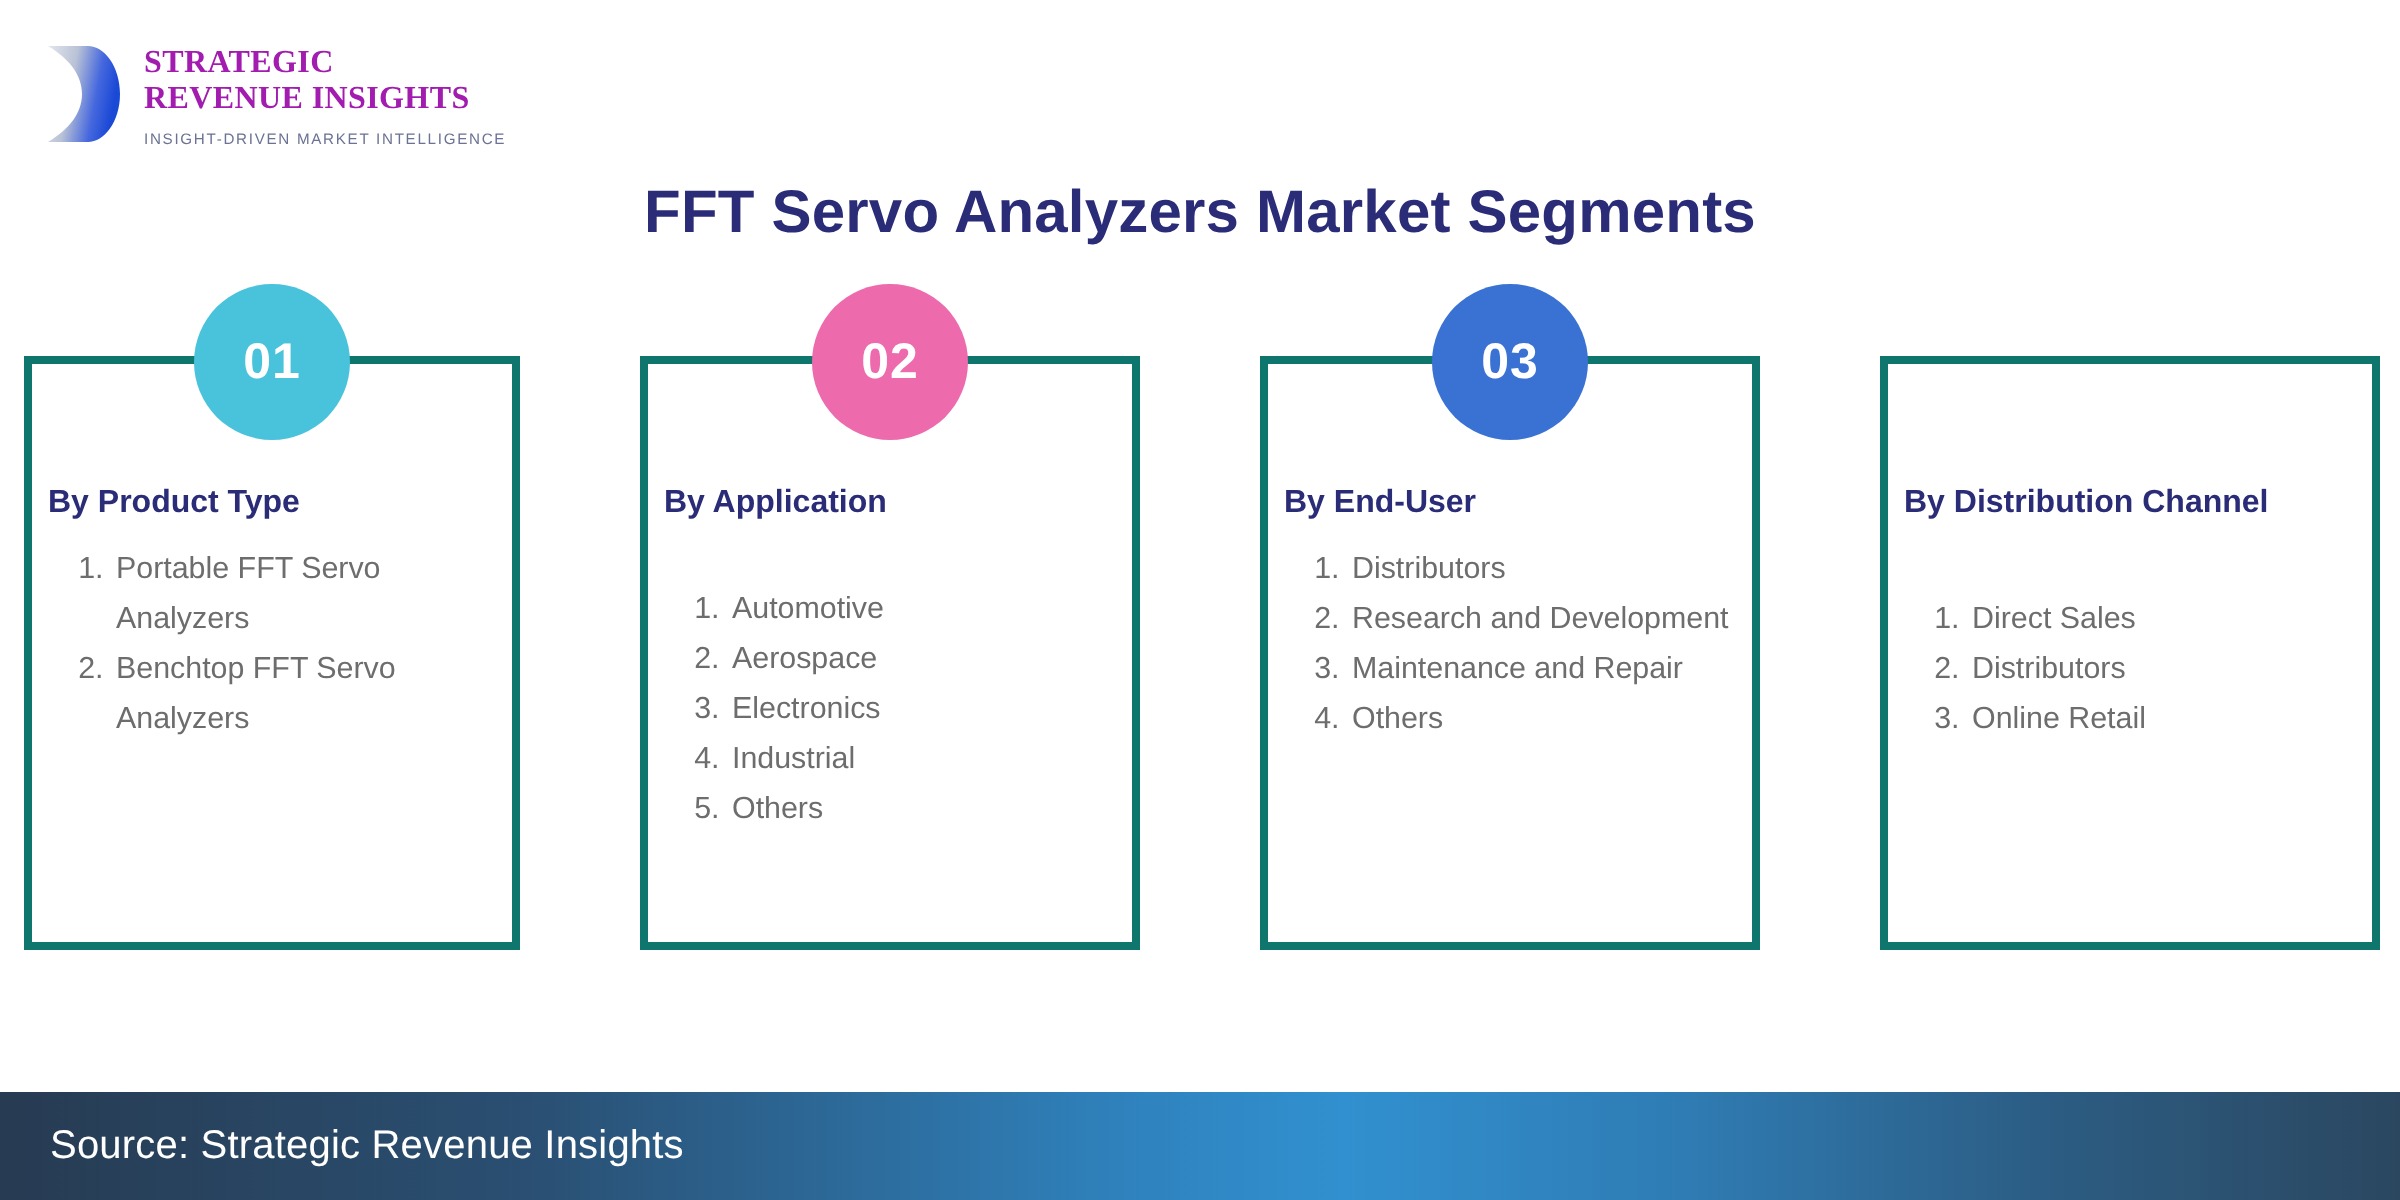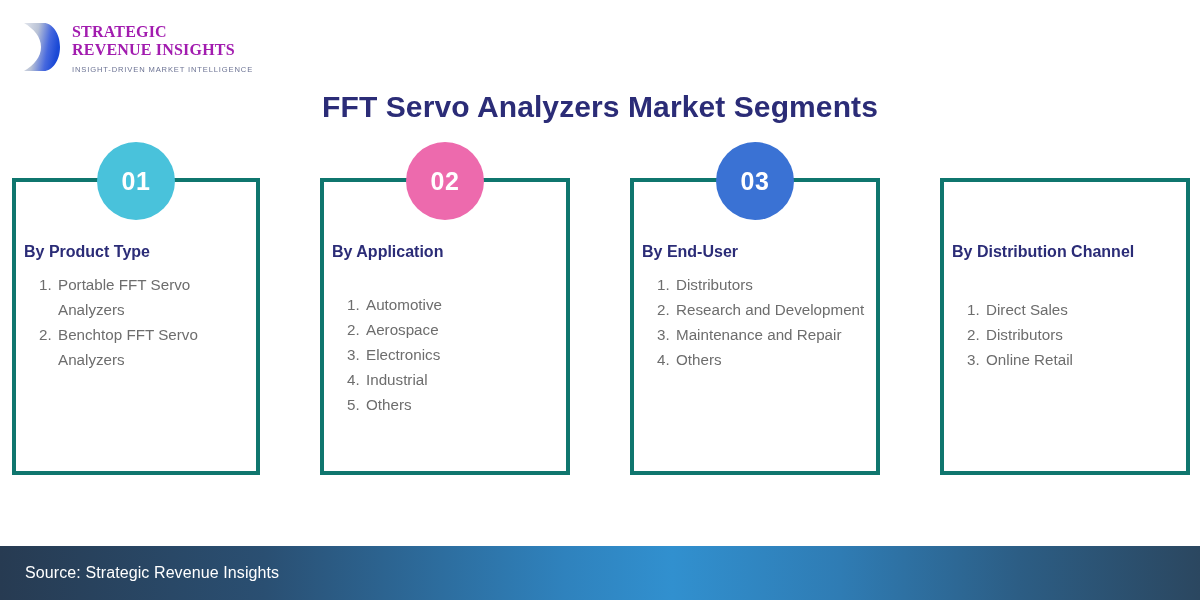--- a/index.html
+++ b/index.html
@@ -144,21 +144,21 @@
         #2f7cb4 70%,
         #2c5d84 85%,
         #2b4760 100%);
     color: #ffffff;
     display: flex;
     align-items: center;
   }
   #footer-source {
     position: absolute;
     left: 25px;
-    font-size: 16px;
+    font-size: 20px;
     letter-spacing: 0.1px;
   }
   #footer-email {
     position: absolute;
     right: 22px;
     font-size: 16.5px;
     letter-spacing: 0.1px;
   }
 </style>
 </head>

